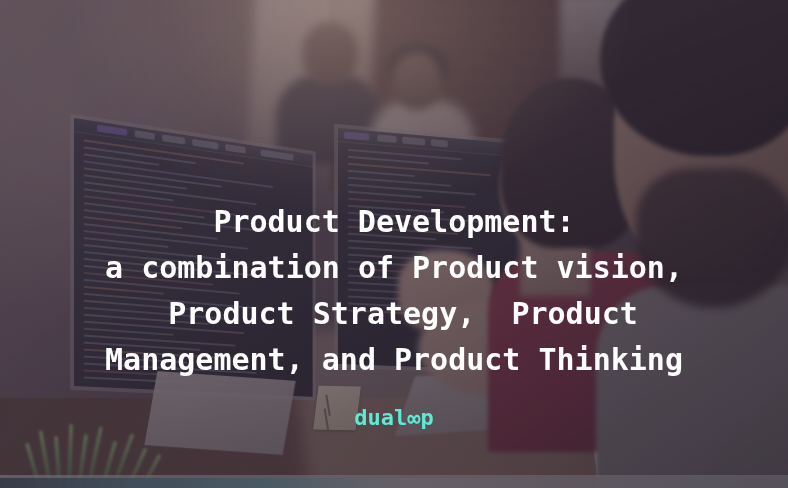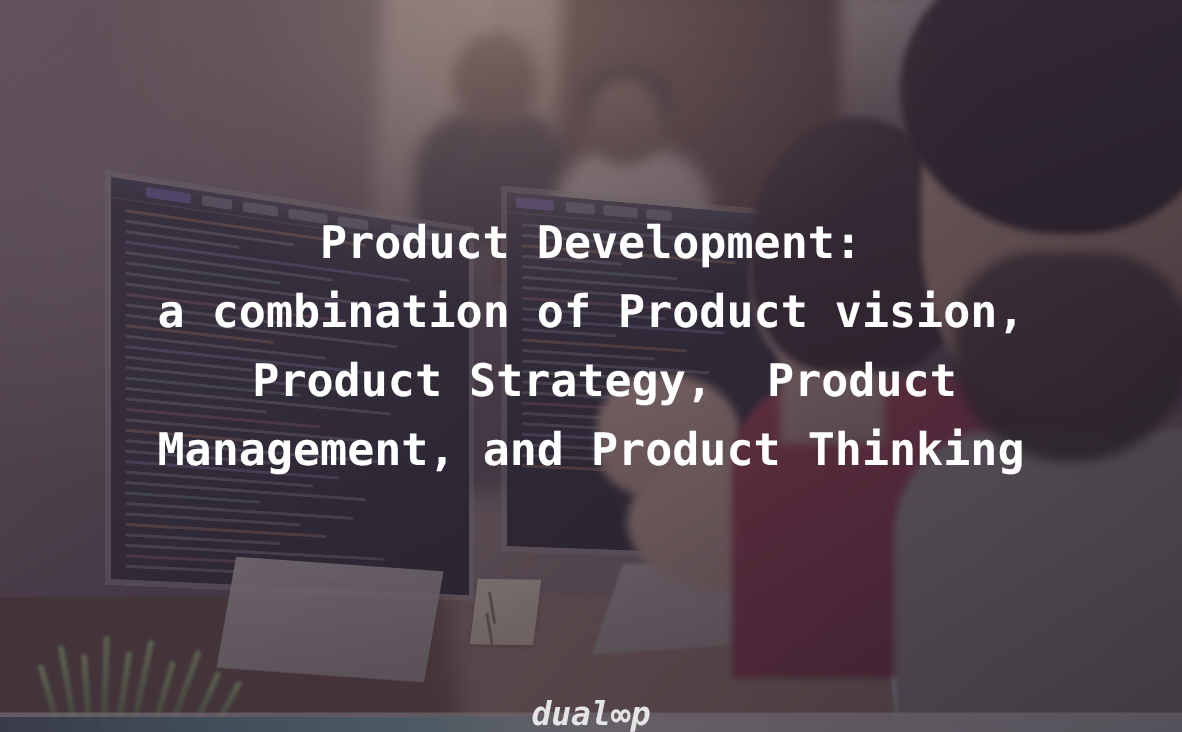--- a/index.html
+++ b/index.html
@@ -352,21 +352,21 @@
     background: radial-gradient(ellipse 420px 300px at 44% 2%, rgba(230,196,160,0.22), rgba(230,196,160,0) 68%);
   }
 
   
   .content {
     position: absolute;
     inset: 0;
     display: flex;
     flex-direction: column;
     align-items: center;
-    justify-content: space-between;
+    justify-content: center;
     padding-top: 140px;
     box-sizing: border-box;
   }
 
   .headline {
     margin: 0;
     font-family: "DejaVu Sans Mono", monospace;
     font-weight: bold;
     font-size: 30px;
     line-height: 46px;
@@ -375,25 +375,24 @@
     white-space: pre;
     letter-spacing: 0px;
   }
 
   .logo {
     margin-top: 24px;
     font-family: "DejaVu Sans Mono", monospace;
     font-weight: bold;
     font-size: 22px;
     letter-spacing: 0px;
-    color: #e5e5e5;
+    color: #5eead4;
     display: flex;
     align-items: baseline;
     line-height: 1;
-    font-style: italic;
   }
   .logo .mark {
     font-size: 22px;
     line-height: 1;
     position: relative;
     top: 1px;
   }
 </style>
 </head>
 <body>

